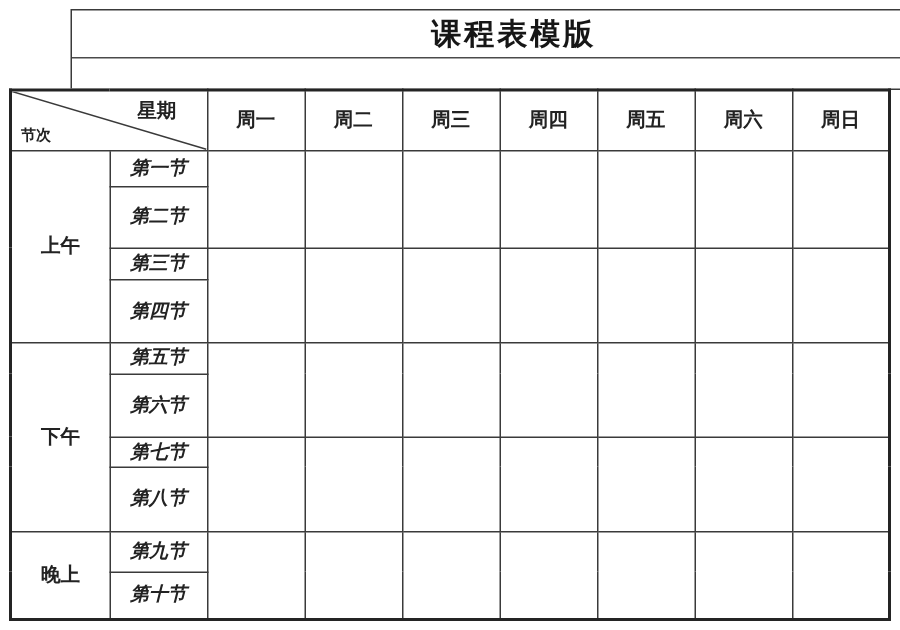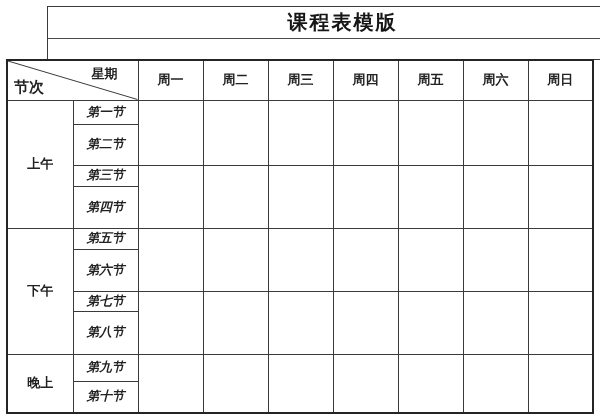--- a/index.html
+++ b/index.html
@@ -50,21 +50,21 @@
   .corner { position:relative; }
   .corner svg {
     position:absolute; left:0; top:0; width:100%; height:100%; display:block;
   }
   .corner-week {
     position:absolute; top:4px; right:20px;
     font-size:13px; font-weight:700;
   }
   .corner-period {
     position:absolute; left:6px; bottom:3px;
-    font-size:15px; font-weight:700;
+    font-size:10px; font-weight:700;
   }
 </style>
 </head>
 <body>
 
 <div class="frame">
   <div class="title-row">课程表模版</div>
 </div>
 
 <table class="schedule">

